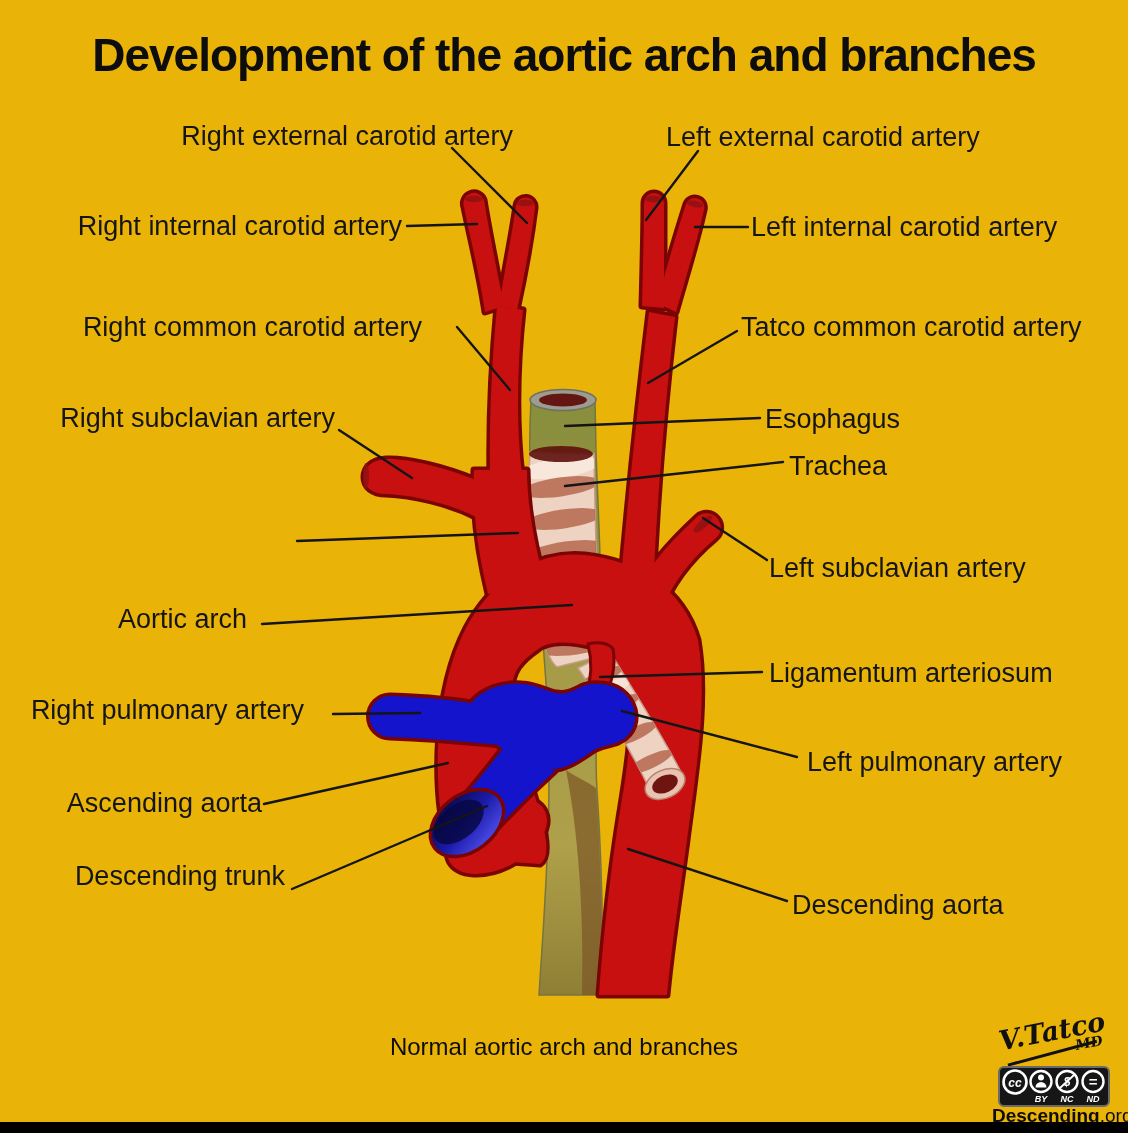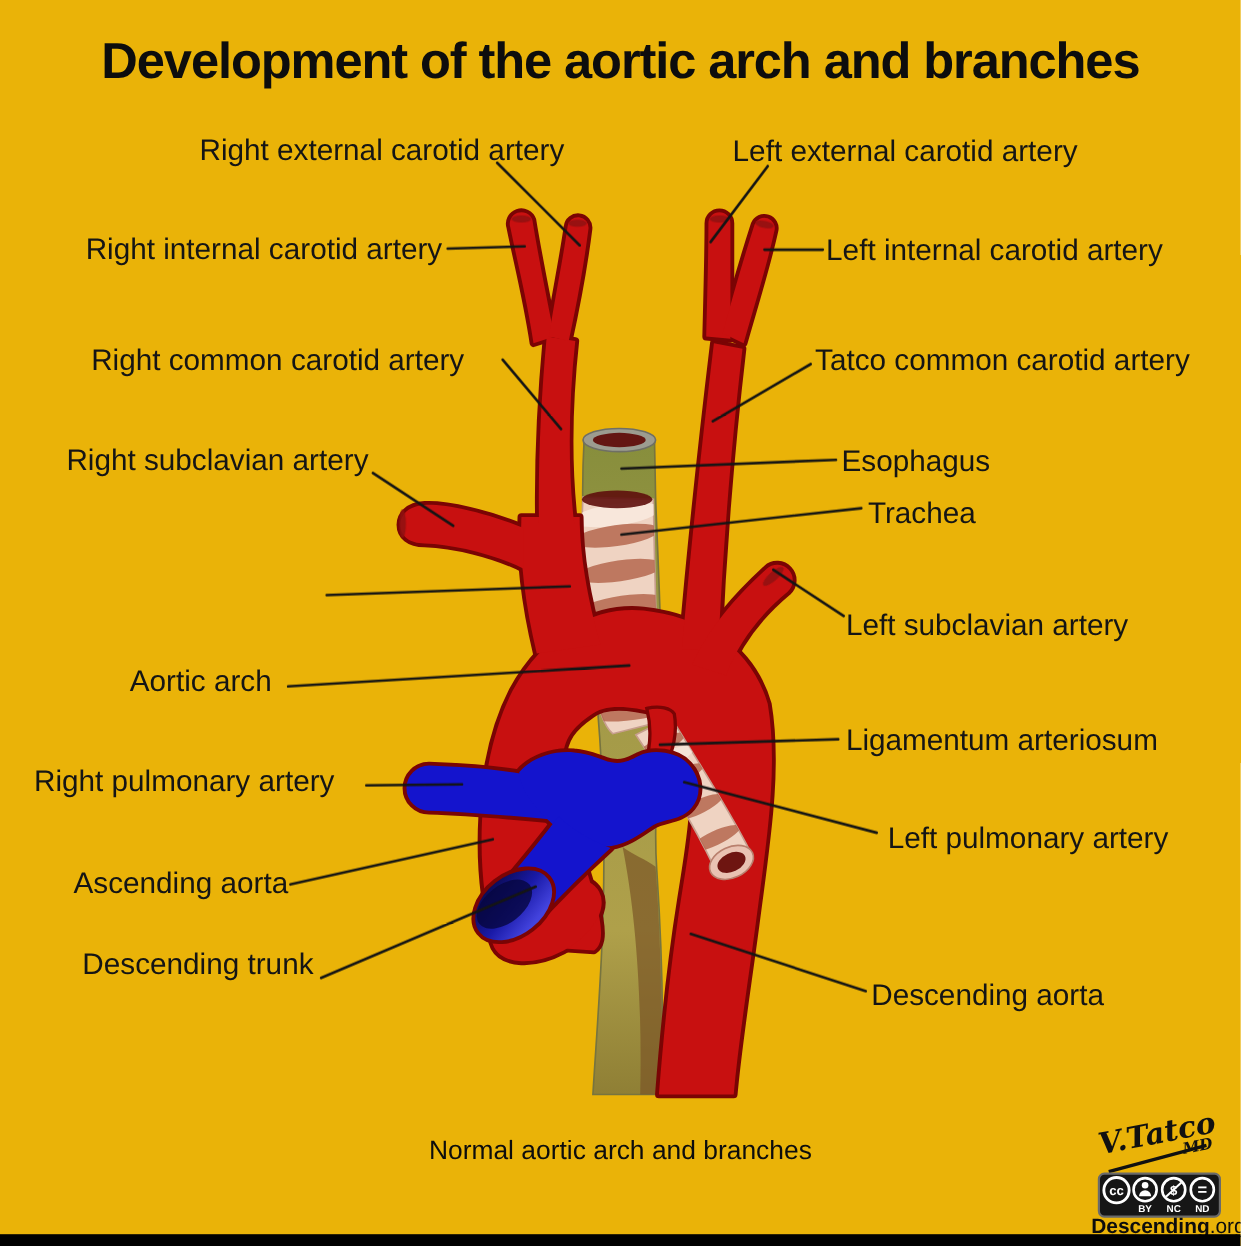--- a/index.html
+++ b/index.html
@@ -33,20 +33,21 @@
     border-bottom:3px solid #111;transform:rotate(-4deg);
   }
   #signature .md{
     position:absolute;left:74px;top:26px;font-size:14px;font-style:italic;
     font-family:"DejaVu Serif",serif;
   }
   #cc-badge{
     position:absolute;top:1066px;left:998px;width:112px;height:41px;
     background:#161616;border:2px solid #6a6a6a;border-radius:6px;
     box-sizing:border-box;
+    font-style:italic;
   }
   #radiopaedia-line{
     position:absolute;top:1105px;left:992px;width:130px;font-size:19px;color:#0d0d0d;
   }
   #radiopaedia-line b{font-weight:bold;}
   #bottom-bar{
     position:absolute;left:0;top:1122px;width:1128px;height:11px;background:#000;
   }
 </style>
 </head>

